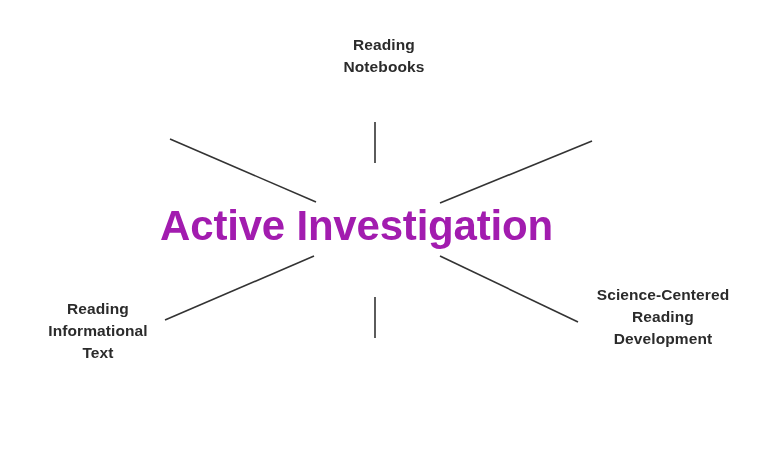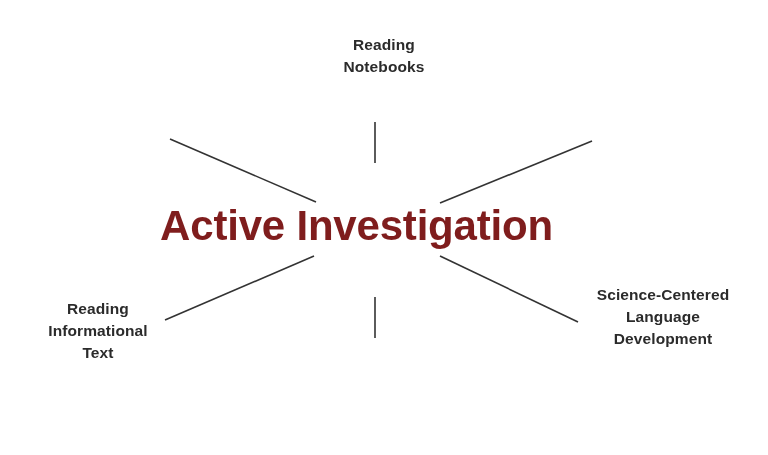--- a/index.html
+++ b/index.html
@@ -34,21 +34,21 @@
     text-align: center;
     letter-spacing: 0.1px;
     white-space: pre-line;
   }
   #center-title {
     position: absolute;
     left: 0;
     top: 203px;
     width: 713px;
     text-align: center;
-    color: #7f1d1d;
+    color: #a21caf;
     font-weight: bold;
     font-size: 42px;
     line-height: 46px;
     letter-spacing: -0.2px;
   }
   
   #label-top      { left: 298px; top: 34px;  width: 172px; }
   #label-top-left { left: 20px;  top: 118px; width: 152px; }
   #label-top-right{ left: 598px; top: 118px; width: 152px; }
   #label-bottom-left  { left: 22px;  top: 298px; width: 152px; }
@@ -74,17 +74,17 @@
   <div id="label-top" class="node-label">Reading
 Notebooks</div>
 
 
 
   <div id="label-bottom-left" class="node-label">Reading
 Informational
 Text</div>
 
   <div id="label-bottom-right" class="node-label">Science-Centered
-Language
+Reading
 Development</div>
 
 
 </div>
 
 </body></html>

